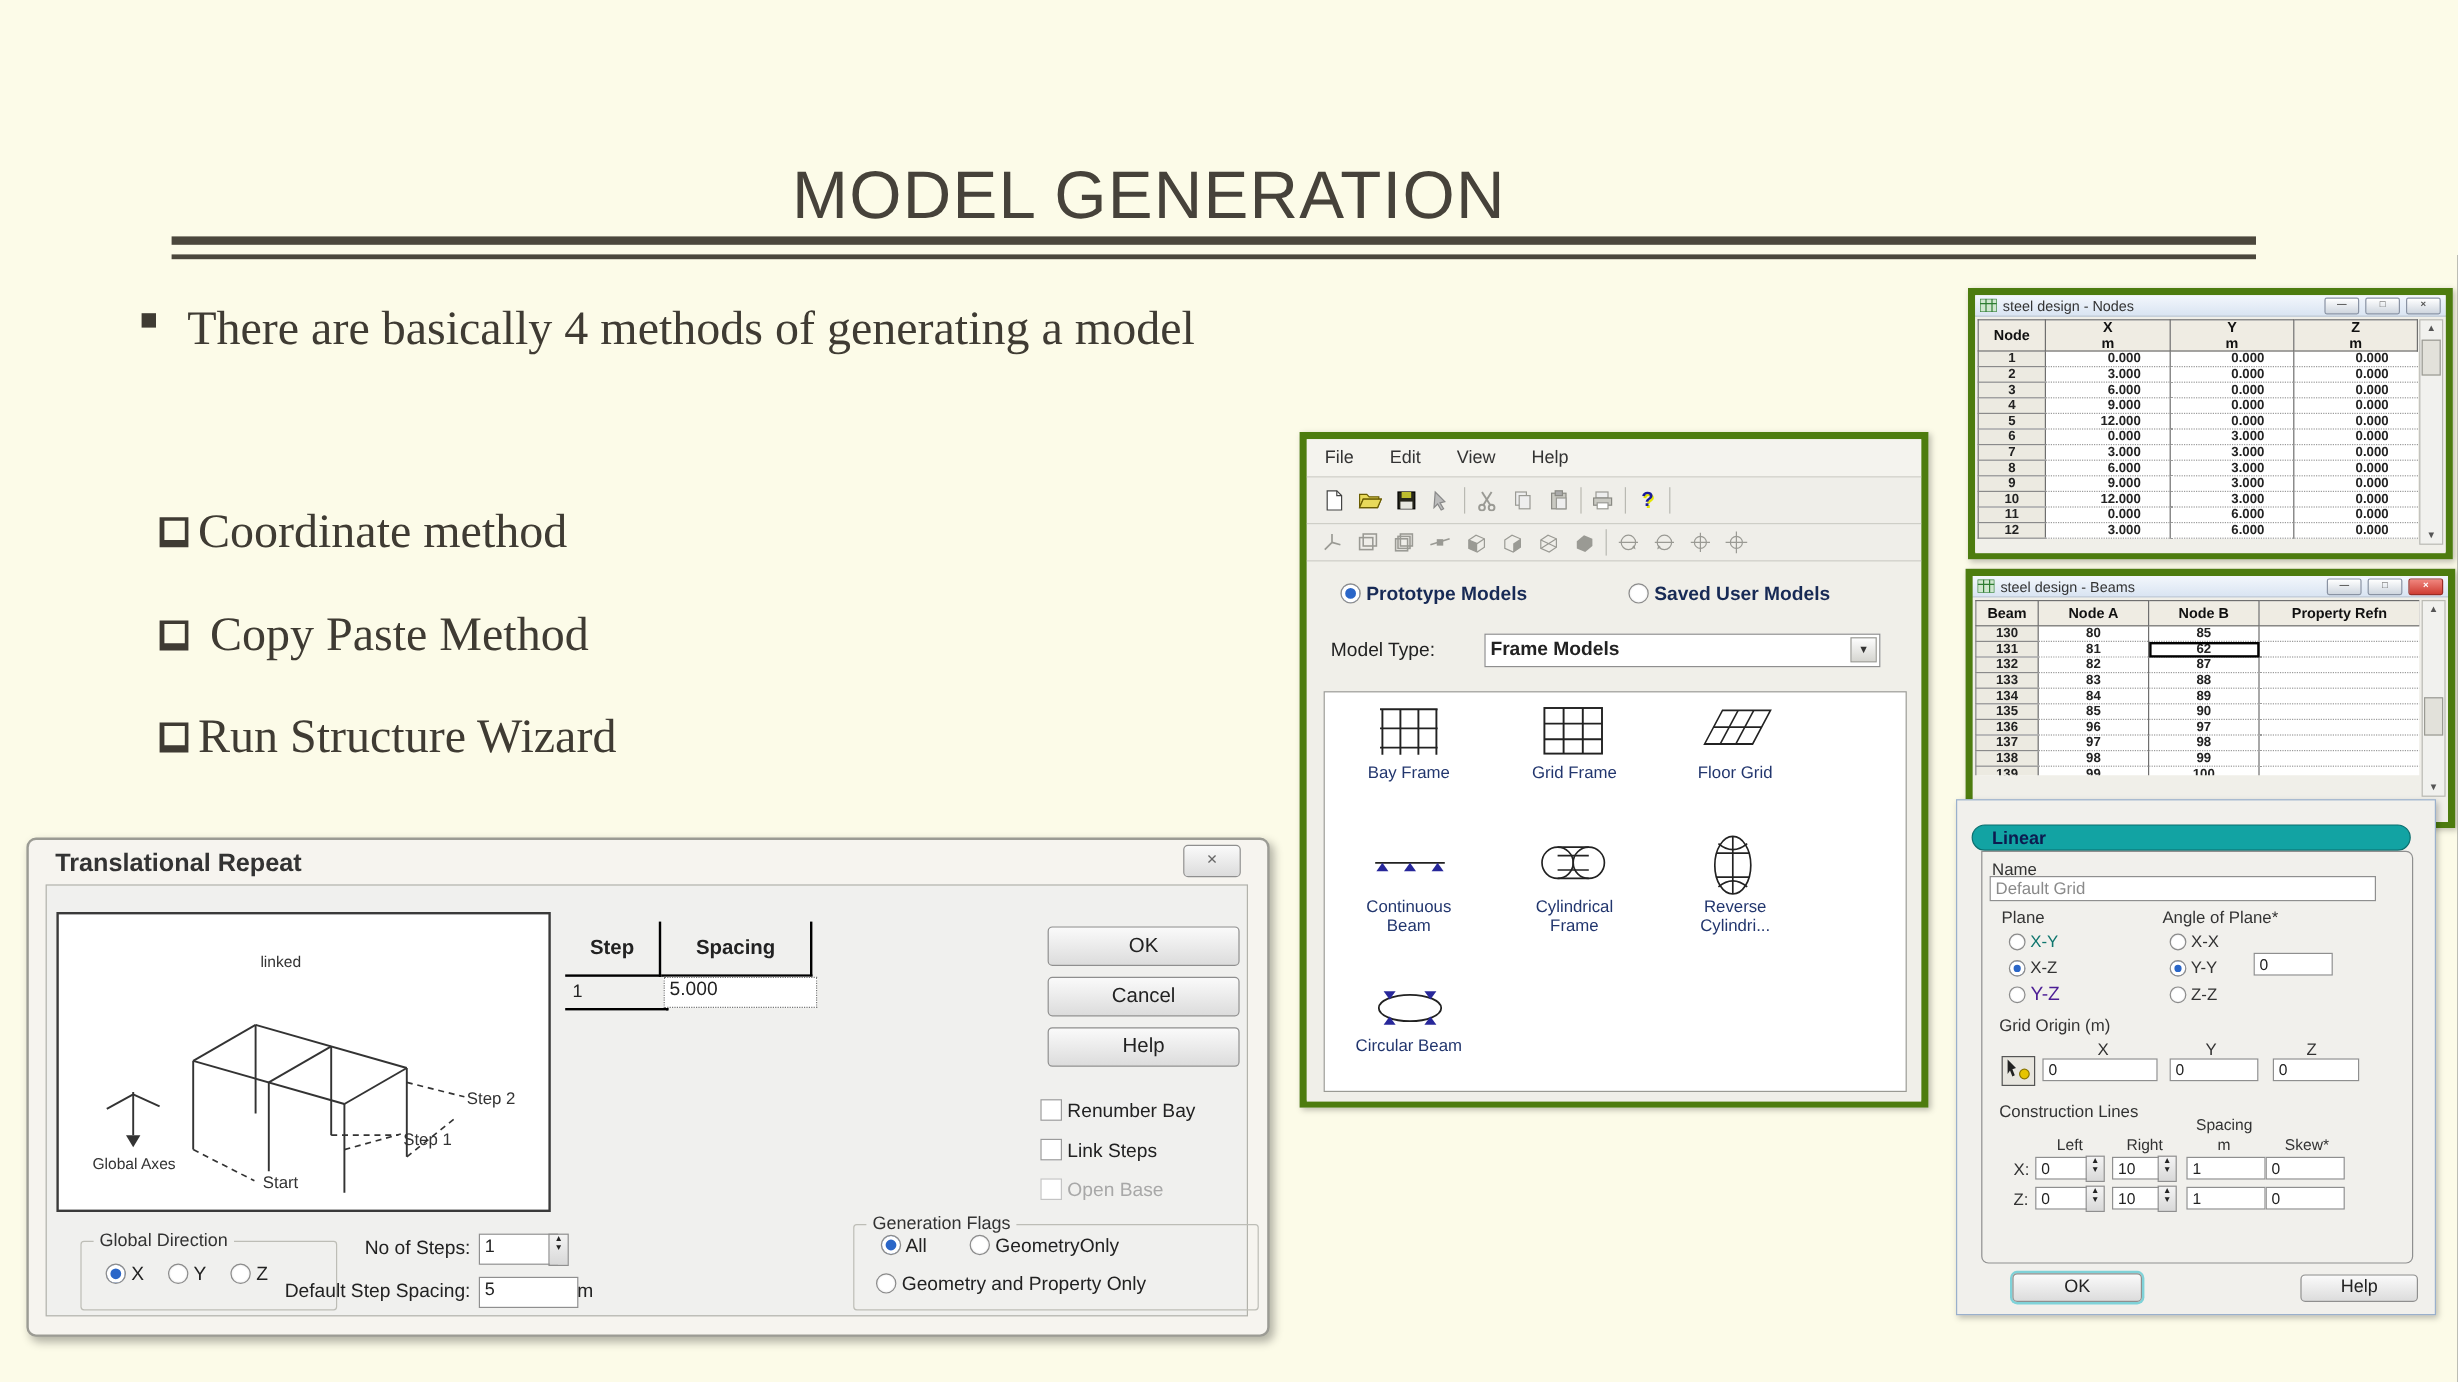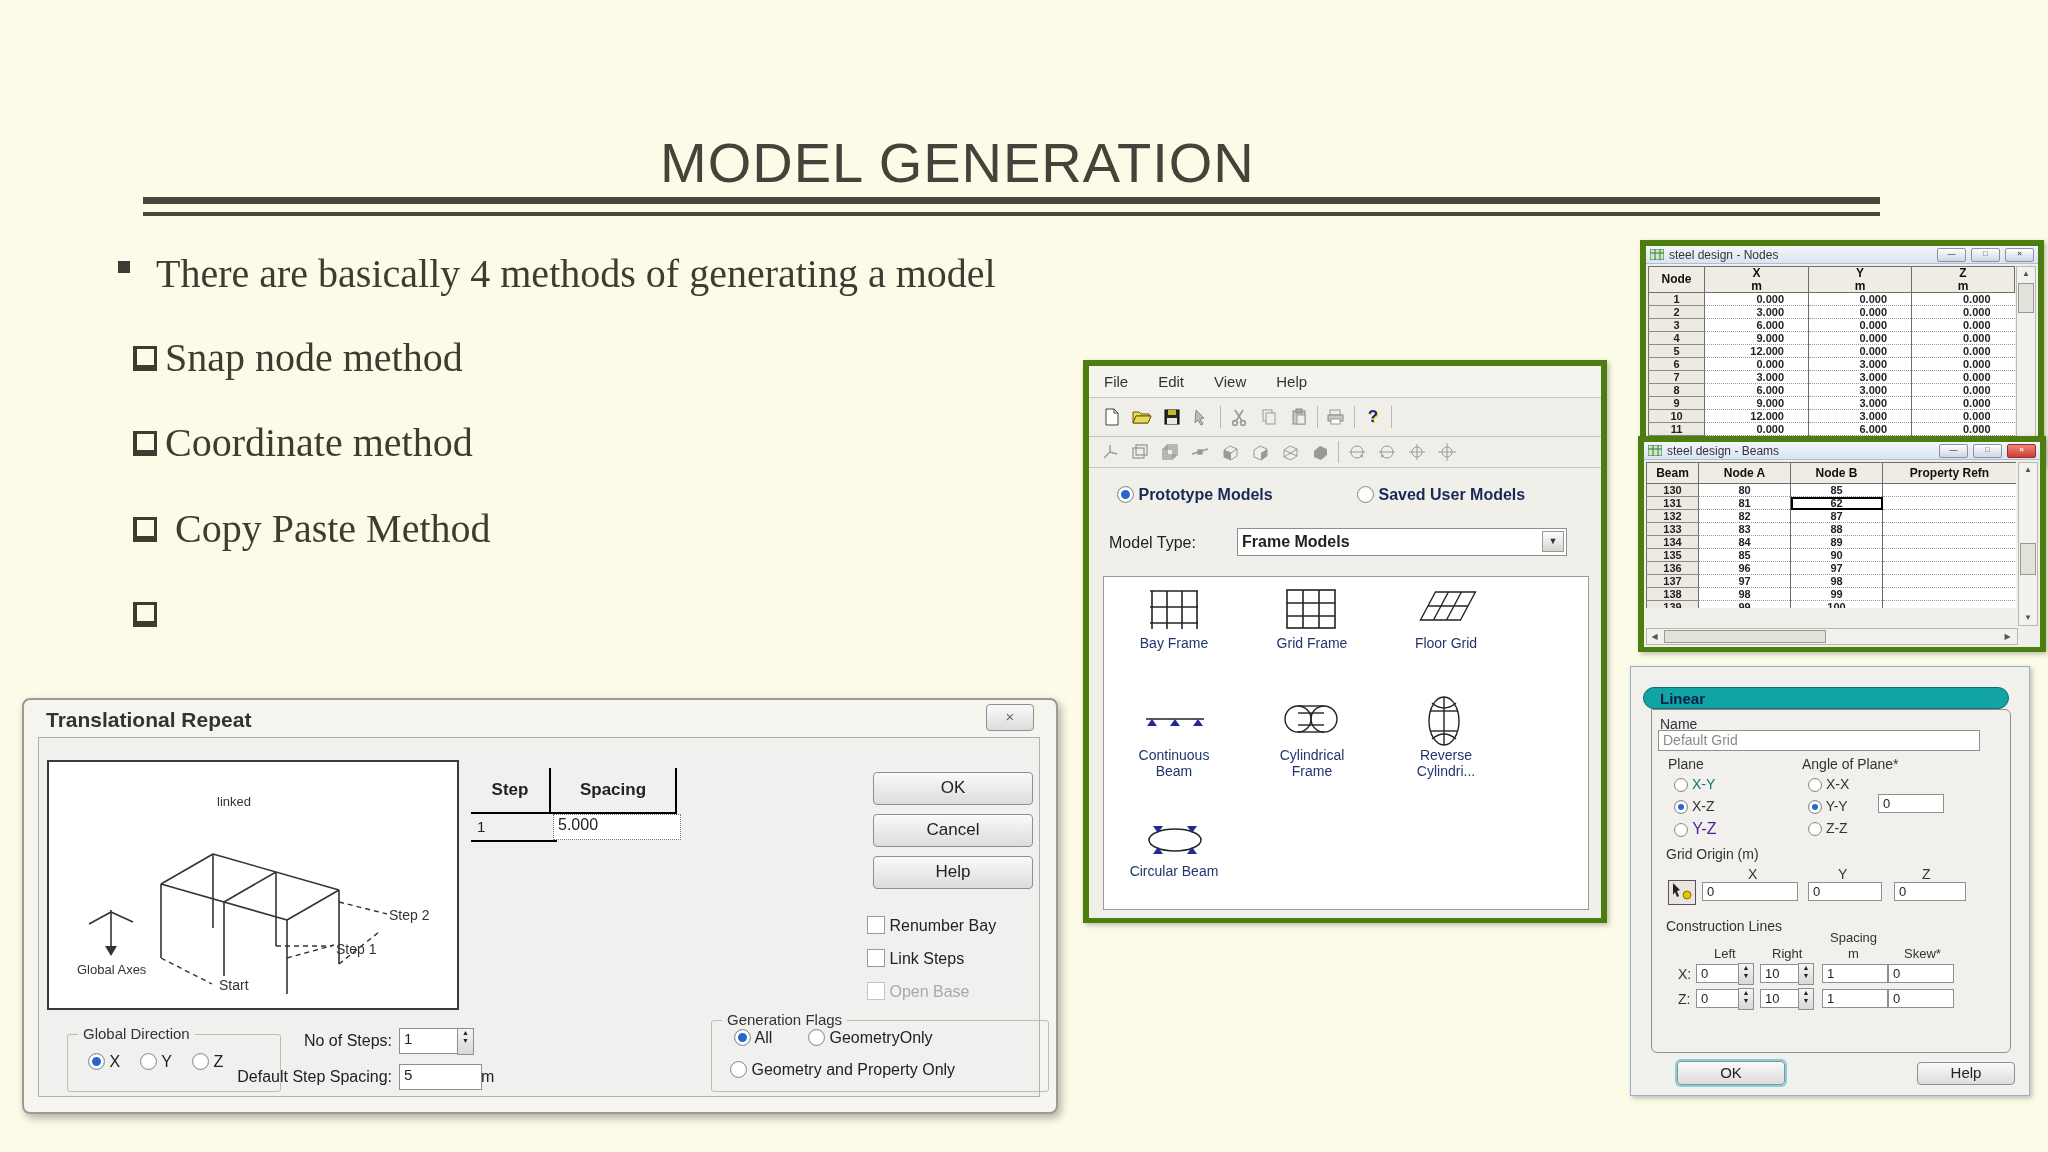--- a/index.html
+++ b/index.html
@@ -55,31 +55,28 @@
 
 <div id="stage">
 
   <div class="abs slide-title" style="left:660px;top:130px;">MODEL GENERATION</div>
   <div class="abs rule" style="left:143px;top:197px;width:1737px;height:7px;"></div>
   <div class="abs rule" style="left:143px;top:212px;width:1737px;height:4px;"></div>
 
   <div class="abs serifline" style="left:118px;top:250px;">
     <span class="minibullet"></span><span>There are basically 4 methods of generating a model</span>
   </div>
-  <div class="abs serifline" style="left:133px;top:334px;">
-    <span class="sqbullet"></span><span>Snap node method</span>
-  </div>
   <div class="abs serifline" style="left:133px;top:419px;">
     <span class="sqbullet"></span><span>Coordinate method</span>
   </div>
   <div class="abs serifline" style="left:133px;top:505px;">
     <span class="sqbullet"></span><span> Copy Paste Method</span>
   </div>
   <div class="abs serifline" style="left:133px;top:590px;">
-    <span class="sqbullet"></span>
+    <span class="sqbullet"></span><span>Run Structure Wizard</span>
   </div>
 
   <div class="abs" style="left:22px;top:698px;width:1032px;height:412px;background:#f6f4ef;border:2px solid #9b9b94;border-radius:8px;box-shadow:3px 4px 8px rgba(0,0,0,.3);">
     <div class="abs" style="left:22px;top:8px;font-size:21px;font-weight:bold;color:#333;">Translational Repeat</div>
     <div class="abs btn" style="left:962px;top:4px;width:46px;height:25px;font-size:15px;line-height:24px;color:#666;">×</div>
 
     <div class="abs" style="left:14px;top:37px;width:1000px;height:358px;background:#f0f0ee;border:1px solid #b2b2ab;">
 
       <div class="abs" style="left:8px;top:22px;width:408px;height:246px;background:#fff;border:2px solid #3a3a3a;">
         <svg width="404" height="242" viewBox="0 0 404 242">
@@ -562,21 +559,21 @@
       </table>
 
       <div class="abs sbar" style="right:2px;top:2px;width:18px;height:186px;">
         <div style="line-height:14px;">▲</div>
         <div class="thumb" style="height:28px;margin:2px 1px;"></div>
         <div class="abs" style="bottom:0;left:0;right:0;line-height:14px;">▼</div>
       </div>
     </div>
   </div>
 
-  <div class="abs win" style="left:1638px;top:436px;width:396px;height:204px;">
+  <div class="abs win" style="left:1638px;top:474px;width:396px;height:204px;">
     <div class="tbar" style="height:17px;">
       <svg width="14" height="11">
           <rect x="0" y="0" width="14" height="11" fill="#cfe7cf" stroke="#2e7d32"></rect>
           <line x1="0" y1="4" x2="14" y2="4" stroke="#2e7d32"></line>
           <line x1="5" y1="0" x2="5" y2="11" stroke="#2e7d32"></line>
           <line x1="10" y1="0" x2="10" y2="11" stroke="#2e7d32"></line>
         </svg>
       <span style="flex:1;font-weight:normal;">steel design - Beams</span>
       <span class="winbtn">—</span>
       <span class="winbtn">□</span>

